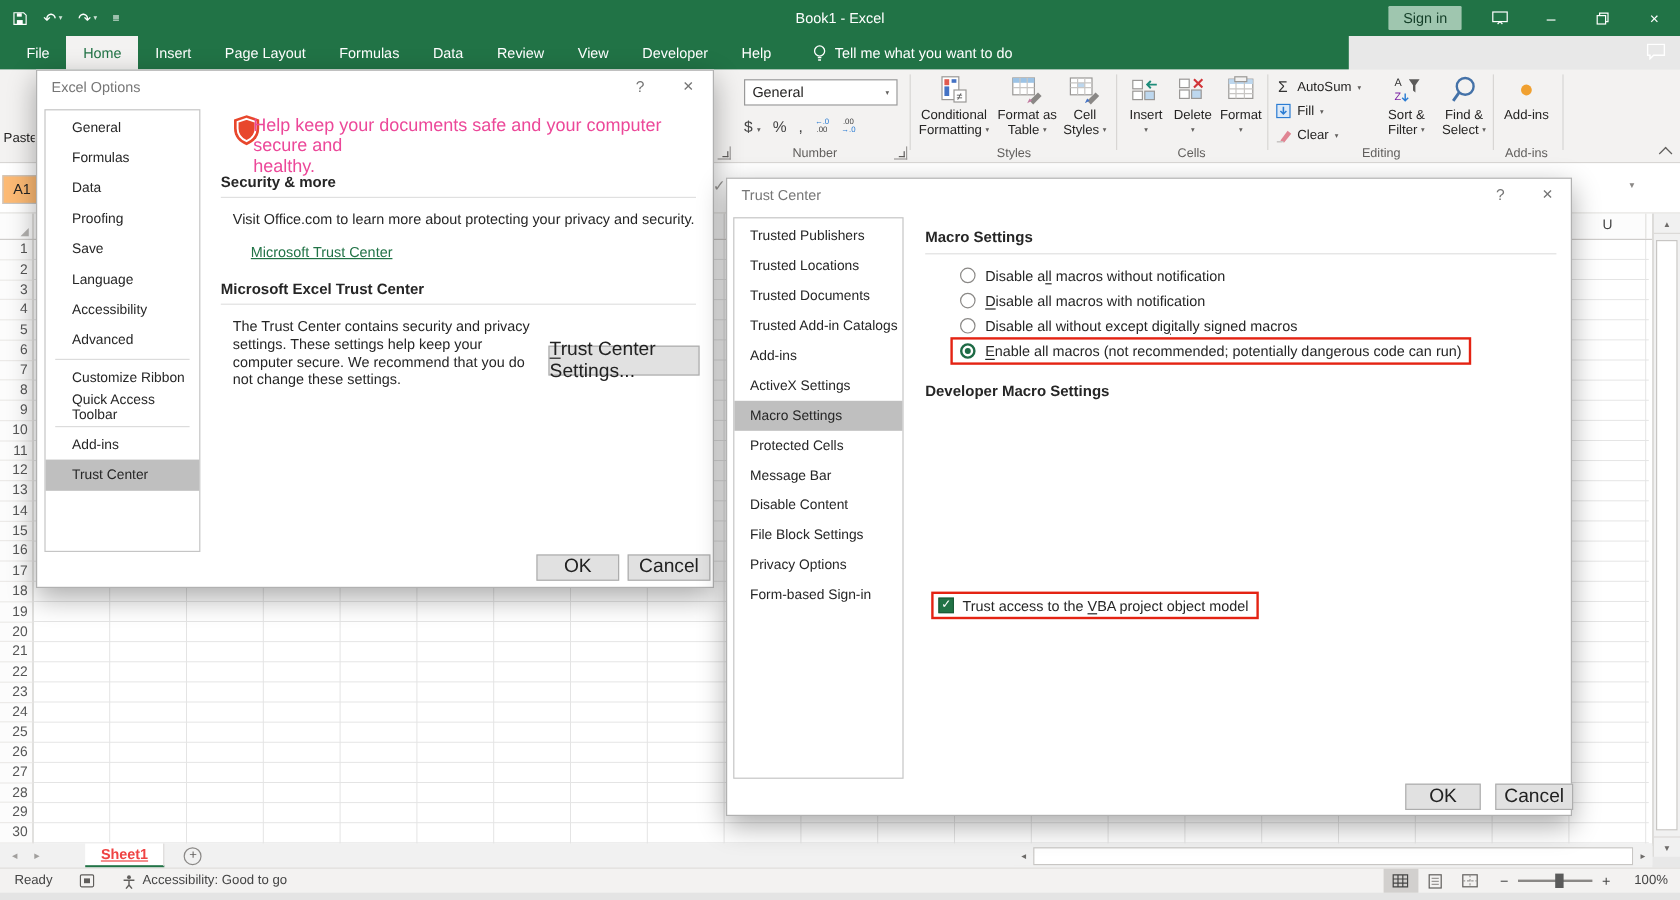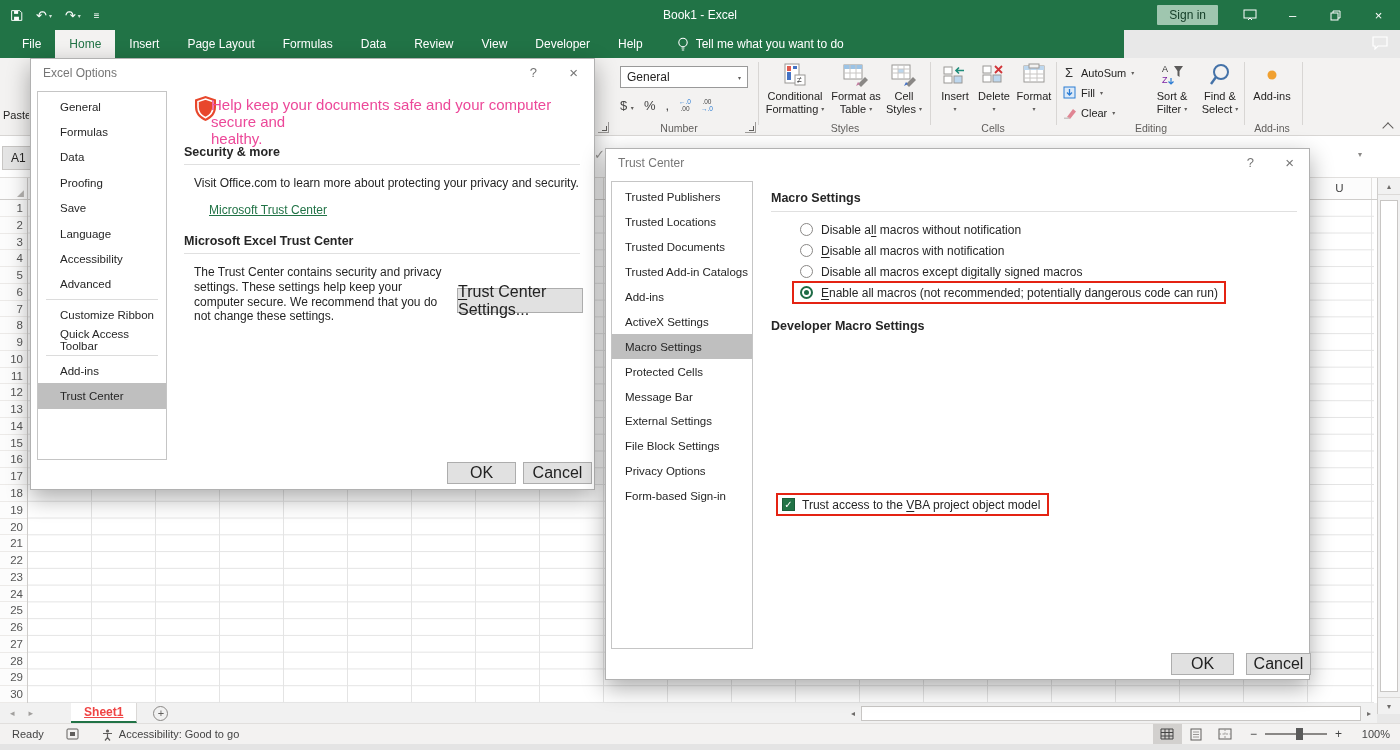--- a/index.html
+++ b/index.html
@@ -42,21 +42,21 @@
   .edrow { position:absolute; left:1062px; height:17px; display:flex; align-items:center; gap:5px; font-size:11px; color:#252423; }
   .eicon { width:14px; display:flex; justify-content:center; }
   .sigma { font-size:13px; color:#333; }
   .collapse-chev { position:absolute; left:1384px; top:66px; width:8px; height:8px; border-top:1.5px solid #605e5c; border-right:1.5px solid #605e5c; transform:rotate(-45deg); }
   #paste-stub { position:absolute; left:0; top:2px; width:29px; height:74px; overflow:hidden; display:flex; flex-direction:column; align-items:flex-start;gap:45px; }
   #paste-stub .plabel { font-size:11px; margin:4px 0 2px 3px; }
   #paste-stub .chev-s { margin-left:8px; }
 
   
   #formula-row { position:absolute; left:0; top:136px; width:1400px; height:42px; background:#fff; border-bottom:1px solid #e1dfdd; }
-  .namebox { position:absolute; left:2px; top:10px; width:53px; height:24px; border:1px solid #c8c6c4; font-size:12px; color:#252423; display:flex; align-items:center; padding-left:8px; background:#e5e5e5; }
+  .namebox { position:absolute; left:2px; top:10px; width:53px; height:24px; border:1px solid #c8c6c4; font-size:12px; color:#252423; display:flex; align-items:center; padding-left:8px; background:#fdba74; }
   .fb-check { position:absolute; left:594px; top:11px; color:#9a9896; font-size:13px; }
   .fb-chev { position:absolute; left:1358px; top:14px; color:#8a8886; font-size:8px; }
 
   
   #col-headers { position:absolute; left:0; top:178px; width:1377px; height:22px; background:#fcfcfc; border-bottom:1px solid #cfcdcb; }
   .corner { position:absolute; left:0; top:0; width:28px; height:22px; border-right:1px solid #cfcdcb; }
   .corner span { position:absolute; right:3px; bottom:2px; font-size:9px; color:#b5b3b1; }
   .colcell { position:absolute; top:0; height:21px; width:64px; text-align:center; font-size:11.5px; color:#444; line-height:21px; border-right:1px solid #e2e0de; }
   #grid { position:absolute; left:0; top:200px; width:1377px; height:503px; background:#fff; }
   #row-headers { position:absolute; left:0; top:0; width:28px; height:503px; background:#fcfcfc; border-right:1px solid #cfcdcb; }
@@ -602,41 +602,41 @@
   <div id="tc-nav">
       <div class="tc-item">Trusted Publishers</div>
       <div class="tc-item">Trusted Locations</div>
       <div class="tc-item">Trusted Documents</div>
       <div class="tc-item">Trusted Add-in Catalogs</div>
       <div class="tc-item">Add-ins</div>
       <div class="tc-item">ActiveX Settings</div>
       <div class="tc-item selected">Macro Settings</div>
       <div class="tc-item">Protected Cells</div>
       <div class="tc-item">Message Bar</div>
-      <div class="tc-item">External Settings</div>
+      <div class="tc-item">Disable Content</div>
       <div class="tc-item">File Block Settings</div>
       <div class="tc-item">Privacy Options</div>
       <div class="tc-item">Form-based Sign-in</div>
     </div>
 
   <div class="tc-h" style="top:42px;">Macro Settings</div>
   <div class="tc-hr" style="top:62px;"></div>
 
   <div id="radio-group">
       <div class="radio-row" style="top: -1px;">
         <span class="radio"></span>
         <span class="rlabel"><span>Disable a</span><span class="u">ll</span><span> macros without notification</span></span>
       </div>
       <div class="radio-row" style="top: 20px;">
         <span class="radio"></span>
         <span class="rlabel"><span></span><span class="u">D</span><span>isable all macros with notification</span></span>
       </div>
       <div class="radio-row" style="top: 41px;">
         <span class="radio"></span>
-        <span class="rlabel"><span>Disable all macros except di</span><span class="u">g</span><span>itally signed macros</span></span>
+        <span class="rlabel"><span>Disable all without except di</span><span class="u">g</span><span>itally signed macros</span></span>
       </div>
       <div class="radio-row boxed" style="top: 62px;">
         <span class="radio sel"></span>
         <span class="rlabel"><span></span><span class="u">E</span><span>nable all macros (not recommended; potentially dangerous code can run)</span></span>
       </div>
     </div>
 
   <div class="tc-h" style="top:170px;">Developer Macro Settings</div>
 
   <div id="cb-row" class="boxed">

